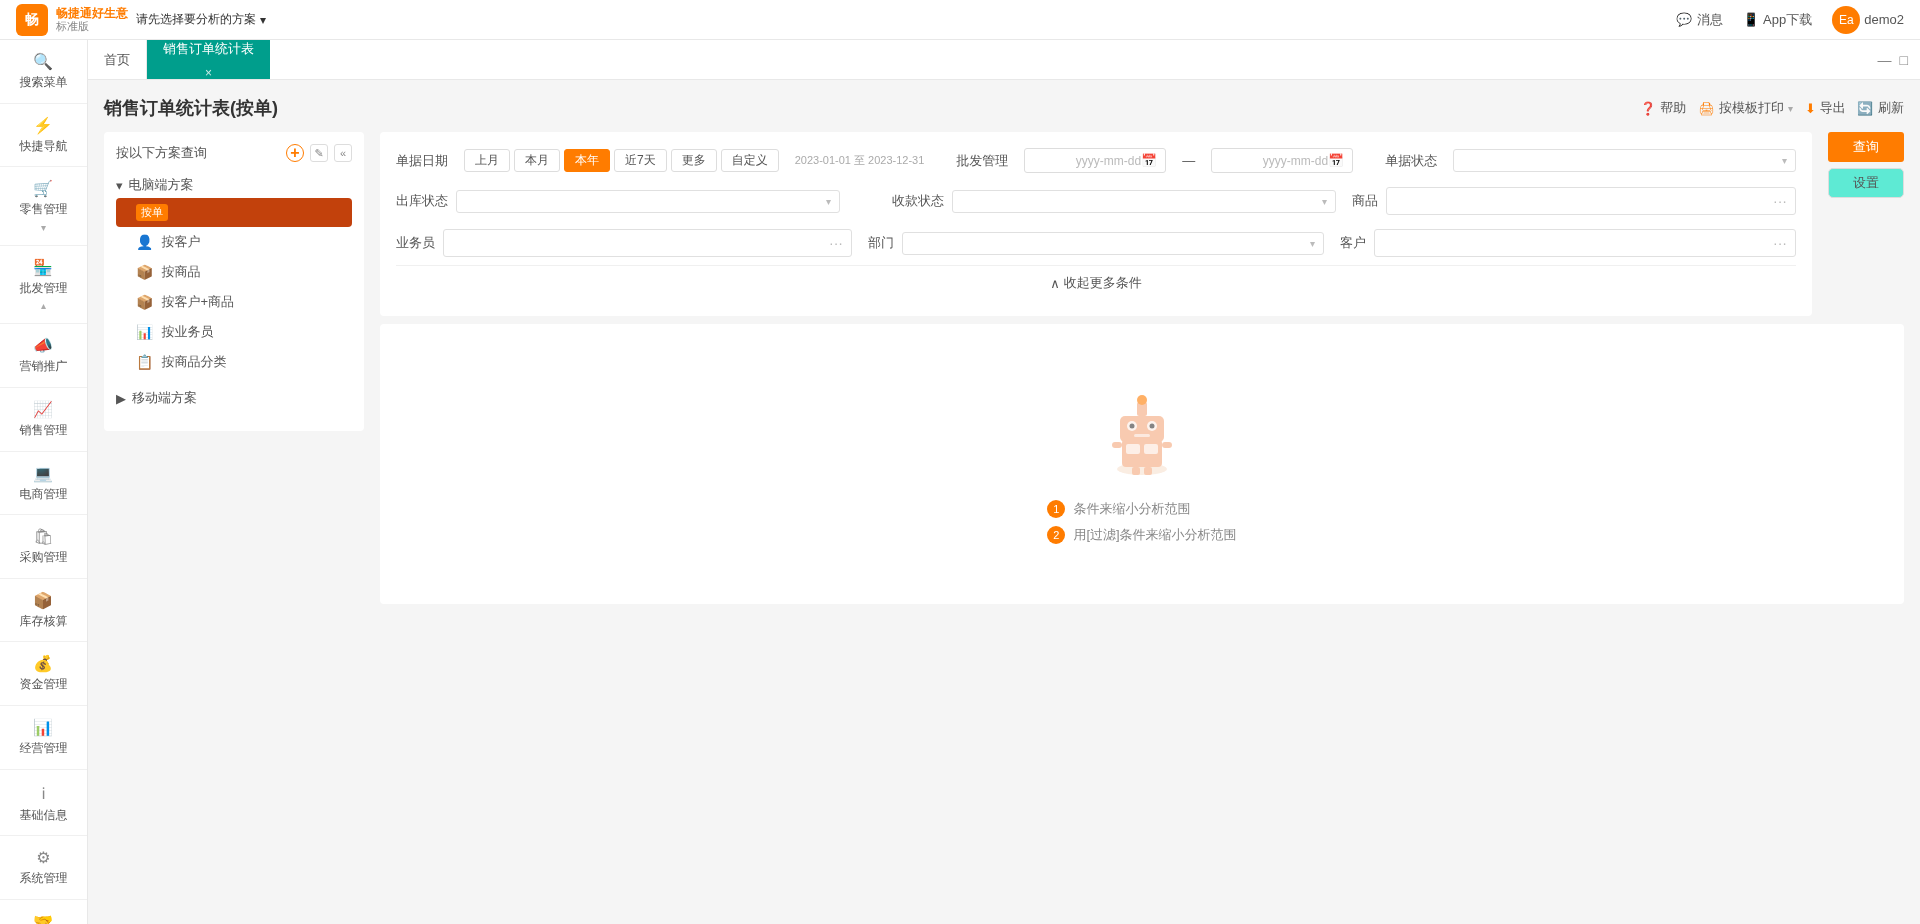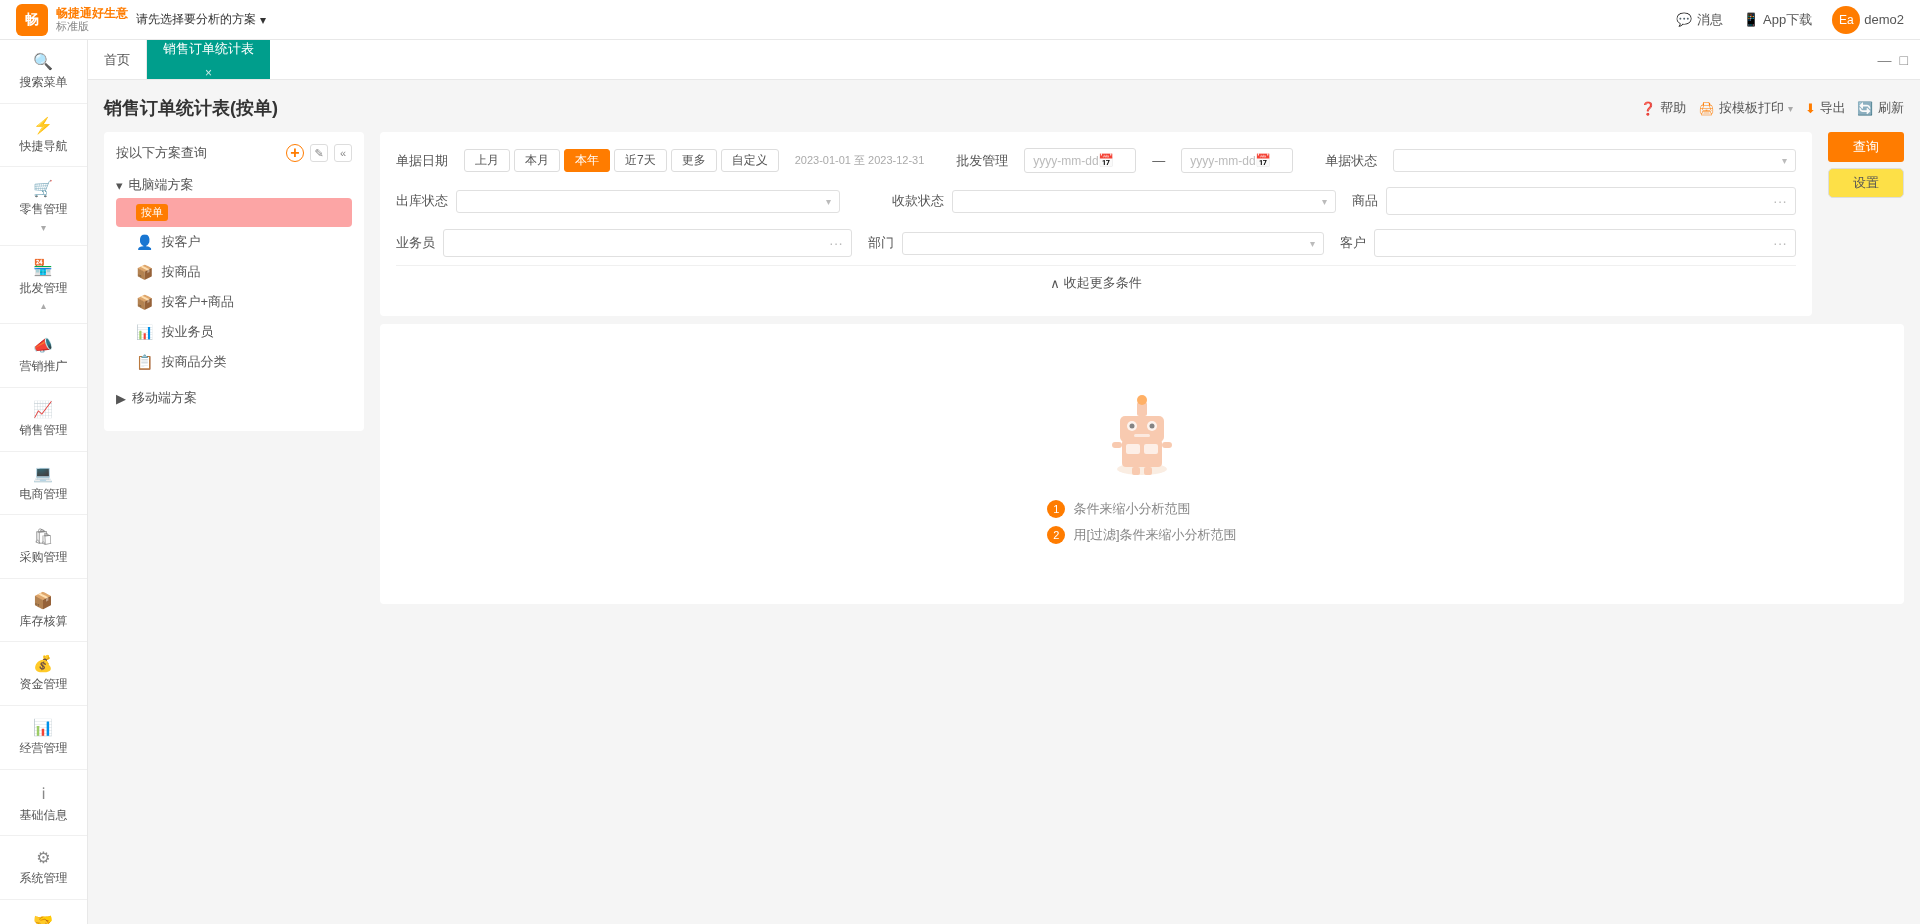--- a/index.html
+++ b/index.html
@@ -46,33 +46,33 @@
     .page-action-item .icon { color: #ff7c00; }
     .left-scheme-panel { width: 260px; background: #fff; border-radius: 4px; padding: 12px; flex-shrink: 0; margin-right: 8px; }
     .scheme-panel-header { display: flex; align-items: center; justify-content: space-between; margin-bottom: 10px; }
     .scheme-panel-title { font-size: 13px; color: #555; font-weight: 500; }
     .scheme-panel-actions { display: flex; align-items: center; gap: 6px; }
     .scheme-action-btn { cursor: pointer; color: #888; font-size: 14px; }
 
     .scheme-section { margin-bottom: 8px; }
     .scheme-section-header { display: flex; align-items: center; gap: 6px; font-size: 13px; color: #555; padding: 4px 0; cursor: pointer; }
     .scheme-item { display: flex; align-items: center; gap: 8px; padding: 6px 8px 6px 20px; border-radius: 4px; cursor: pointer; font-size: 13px; color: #555; }
-    .scheme-item.active { background: #fca5a5; color: #ff7c00; }
+    .scheme-item.active { background: #c2410c; color: #ff7c00; }
     .scheme-item-icon { font-size: 14px; color: #888; }
 
     
     .right-filter-area { flex: 1; background: #fff; border-radius: 4px; padding: 16px; }
     .date-btn { padding: 2px 10px; border: 1px solid #ddd; border-radius: 3px; font-size: 12px; cursor: pointer; color: #555; background: #fff; }
     .date-btn.active { background: #ff7c00; color: #fff; border-color: #ff7c00; }
-    .date-input { border: 1px solid #ddd; border-radius: 3px; padding: 4px 8px; font-size: 12px; color: #aaa; width: 112px; display: flex; align-items: center; justify-content: flex-start; cursor: pointer; }
+    .date-input { border: 1px solid #ddd; border-radius: 3px; padding: 4px 8px; font-size: 12px; color: #aaa; width: 142px; display: flex; align-items: center; justify-content: flex-end; cursor: pointer; }
 
     
     .action-btn-group { display: flex; flex-direction: column; gap: 6px; margin-left: 16px; }
     .query-btn { padding: 6px 24px; background: #ff7c00; color: #fff; border: none; border-radius: 3px; font-size: 13px; cursor: pointer; }
-    .settings-btn { padding: 5px 24px; background: #fde047; color: #555; border: 1px solid #ddd; border-radius: 5px; font-size: 13px; cursor: pointer; }
+    .settings-btn { padding: 5px 24px; background: #5eead4; color: #555; border: 1px solid #ddd; border-radius: 5px; font-size: 13px; cursor: pointer; }
 
     
     .collapse-more { display: flex; justify-content: center; padding: 8px 0; border-top: 1px solid #f0f0f0; margin-top: 8px; }
     .collapse-btn { display: flex; align-items: center; gap: 4px; font-size: 13px; color: #555; cursor: pointer; }
 
     
     .empty-state { display: flex; flex-direction: column; align-items: center; justify-content: center; padding: 60px 0; }
     .empty-hints { display: flex; flex-direction: column; gap: 8px; }
     .empty-hint { display: flex; align-items: center; gap: 8px; font-size: 13px; color: #888; }
     .hint-num { width: 18px; height: 18px; border-radius: 50%; background: #ff7c00; color: #fff; font-size: 11px; display: flex; align-items: center; justify-content: center; flex-shrink: 0; }

